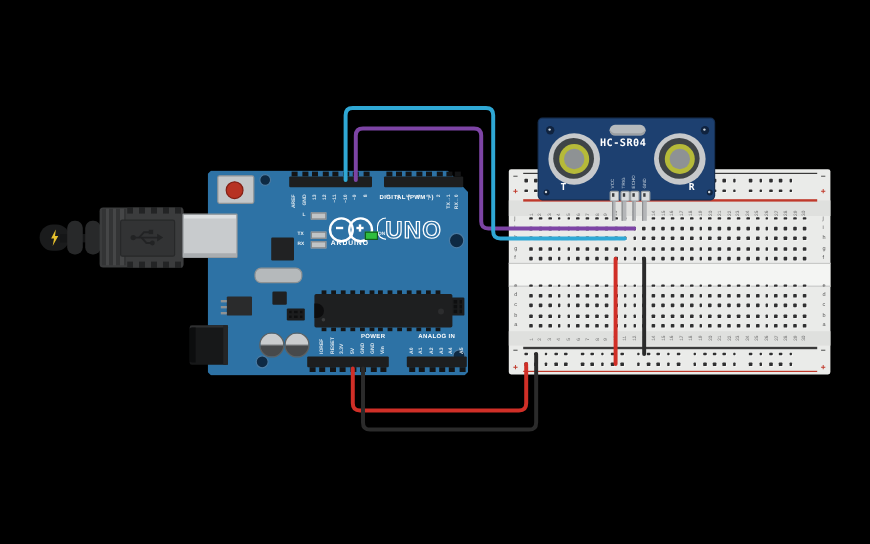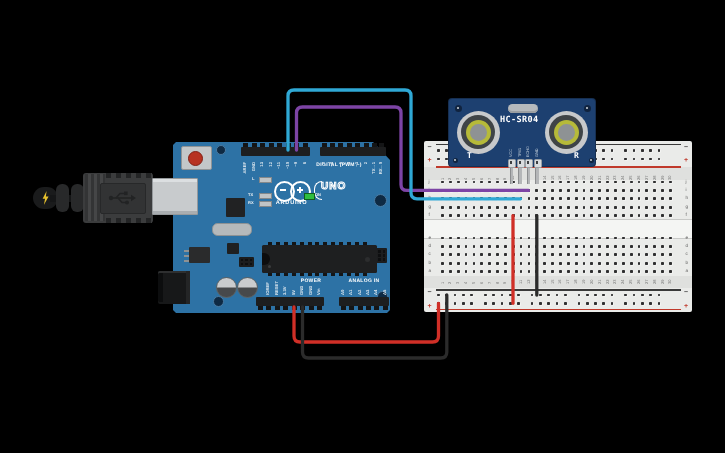--- a/index.html
+++ b/index.html
@@ -605,21 +605,21 @@
       <div style="position: absolute; left: 362.8px; top: 272.8px; width: 4px; height: 3.5px; background: rgb(20, 21, 22);"></div>
     </div>
 
   <div class="abs" style="left:274px;top:181px;width:17px;height:17px;border:2.2px solid #fff;border-radius:50%;"></div>
   <div class="abs" style="left:290px;top:181px;width:17px;height:17px;border:2.2px solid #fff;border-radius:50%;"></div>
   <div class="abs" style="left:279.5px;top:188.5px;width:6px;height:2px;background:#fff;"></div>
   <div class="abs" style="left:297px;top:188.5px;width:6px;height:2px;background:#fff;"></div>
   <div class="abs" style="left:299px;top:186.5px;width:2px;height:6px;background:#fff;"></div>
   <div class="abs silk" style="left:269px;top:200px;width:45px;text-align:center;font-size:5.6px;letter-spacing:.8px;">ARDUINO</div>
   <div class="abs" style="left:314px;top:181px;width:7px;height:17px;border:1.2px solid #fff;border-right:none;border-radius:8px 0 0 8px;"></div>
-  <div class="abs" style="left:321px;top:180.5px;font-size:10px;font-weight:bold;letter-spacing:1px;color:rgba(255,255,255,0);-webkit-text-stroke:1px #fff;">UNO</div>
+  <div class="abs" style="left:321px;top:180.5px;font-size:20px;font-weight:bold;letter-spacing:1px;color:rgba(255,255,255,0);-webkit-text-stroke:1px #fff;">UNO</div>
 
   <div class="abs ledlab" style="left:252px;top:176.5px;">L</div>
   <div class="abs ledrect" style="left:258.5px;top:176.5px;"></div>
   <div class="abs ledlab" style="left:248px;top:192.5px;">TX</div>
   <div class="abs ledrect" style="left:258.5px;top:192.5px;"></div>
   <div class="abs ledlab" style="left:248px;top:200.5px;">RX</div>
   <div class="abs ledrect" style="left:258.5px;top:200.5px;"></div>
   <div class="abs" style="left:303.5px;top:192.5px;width:9px;height:5px;background:#2fbe3f;border:.8px solid #115e1c;"></div>
   <div class="abs ledlab" style="left:315px;top:193px;">ON</div>
 

